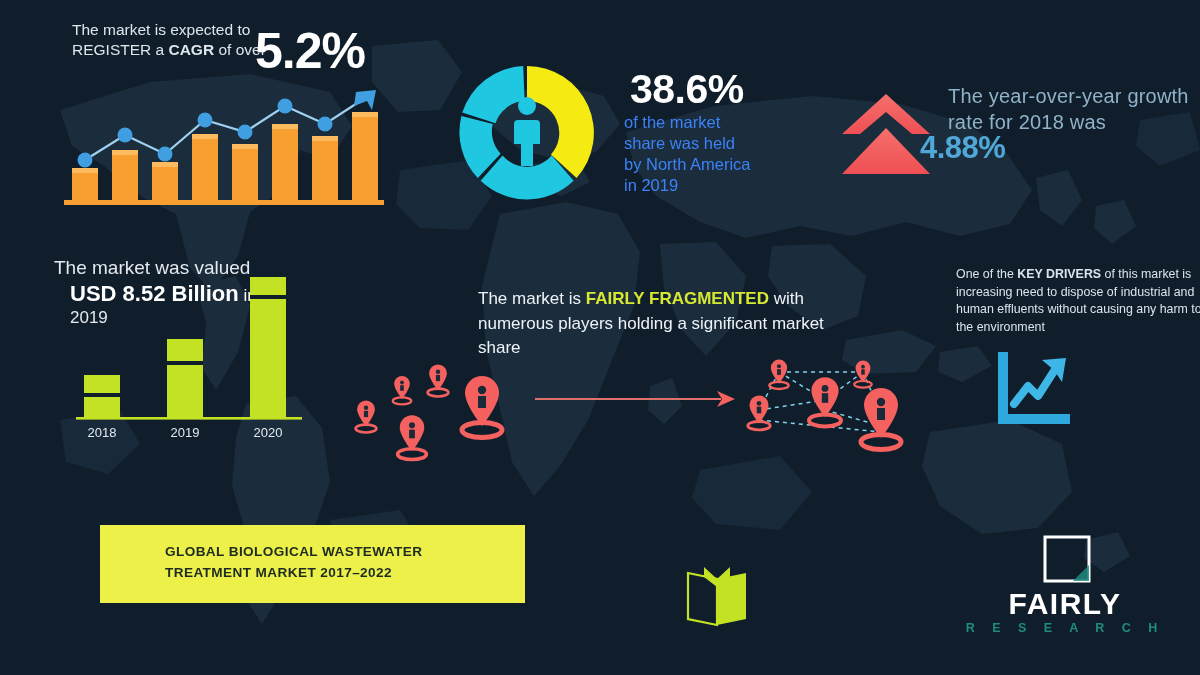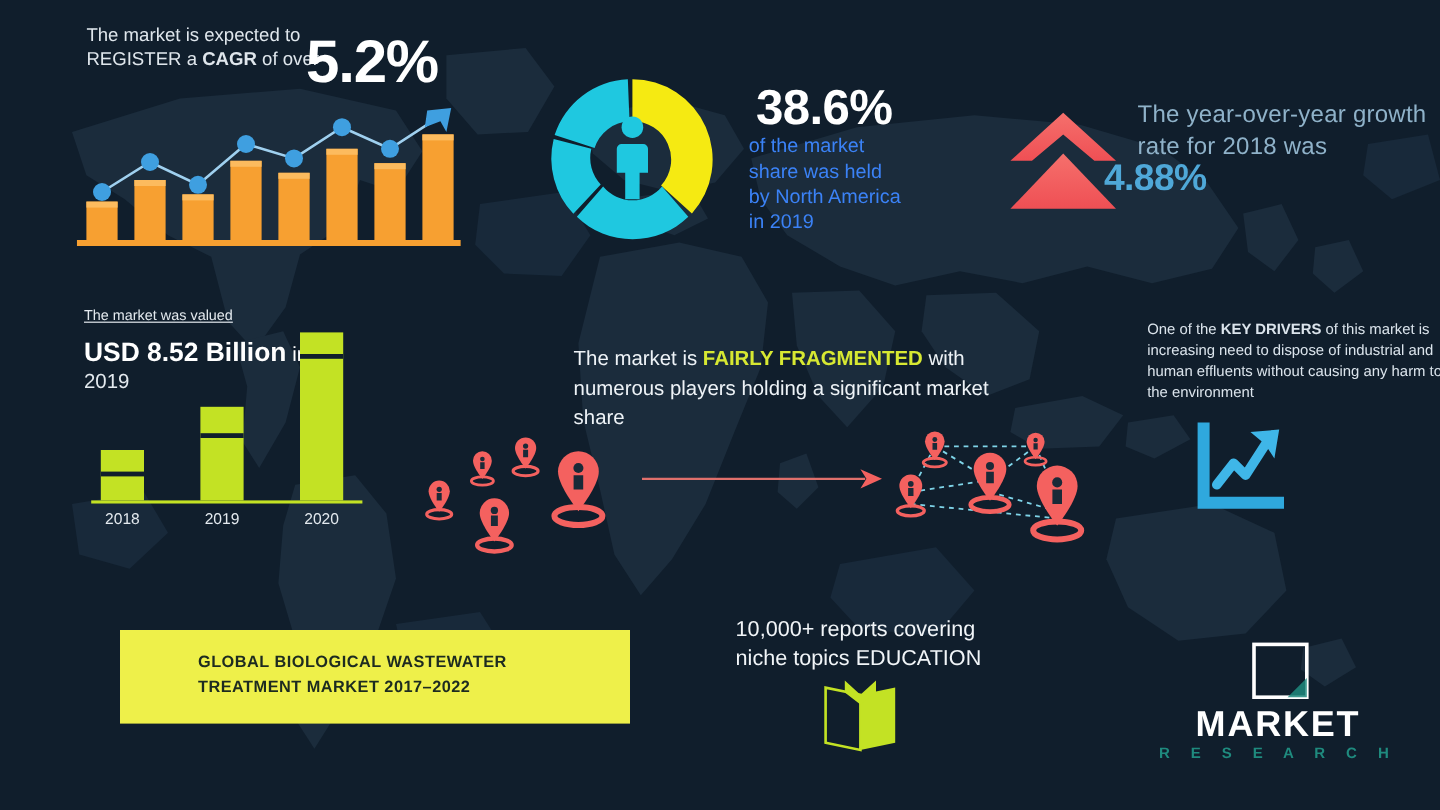--- a/index.html
+++ b/index.html
@@ -42,21 +42,21 @@
   
   #na-value{position:absolute;left:630px;top:66px;font-size:41px;font-weight:bold;color:#fff;letter-spacing:-.5px;}
   #na-text{left:596px;top:112px;width:190px;font-size:16.5px;color:#3b82f6;}
 
   
   #yoy-arrows{position:absolute;left:838px;top:92px;width:96px;height:86px;}
   #yoy-text{left:920px;top:84px;width:250px;font-size:20px;color:#8fb2c9;letter-spacing:.2px;}
   #yoy-value{position:absolute;left:920px;top:130px;font-size:31px;font-weight:bold;color:#4fa8d8;letter-spacing:-.5px;}
 
   
-  #valued-line1{left:42px;top:256px;font-size:12px;color:#e3e9ee;text-decoration:underline;}
+  #valued-line1{left:26px;top:256px;font-size:19px;color:#e3e9ee;}
   #valued-line2{left:42px;top:280px;font-size:22px;color:#ffffff;font-weight:bold;}
   #valued-in{font-weight:normal;font-size:17px;}
   #valued-line3{left:42px;top:307px;font-size:17px;color:#e3e9ee;}
 
   
   #green-chart{position:absolute;left:70px;top:275px;width:250px;height:170px;}
 
   
   #frag-text{left:450px;top:287px;width:380px;font-size:17px;color:#eef3f7;line-height:1.45;}
   .hl-yellow{color:#d7e832;font-weight:bold;}
@@ -361,36 +361,32 @@
     </svg>
   </div>
 
   <div id="cta-bar">
     <div id="cta-title">
       <span>GLOBAL BIOLOGICAL WASTEWATER</span><br>
       <span>TREATMENT MARKET 2017–2022</span>
     </div>
   </div>
 
-  <div class="t" id="edu-text">
-    <span>10,000+ reports covering</span><br>
-    <span>niche topics EDUCATION</span>
-  </div>
   <div id="edu-icon">
     <svg viewBox="0 0 70 62" width="70" height="62">
       <path d="M35 14 L35 60 L6 54 L6 8 Z" fill="#101e2c" stroke="#c3e224" stroke-width="2.2"></path>
       <path d="M35 14 L35 60 L64 54 L64 8 Z" fill="#c3e224"></path>
       <path d="M22 2 L35 14 L48 2 L48 12 L35 22 L22 12 Z" fill="#c3e224"></path>
     </svg>
   </div>
 
   <div id="logo">
     <div id="logo-mark">
       <svg viewBox="0 0 48 48" width="48" height="48">
         <rect x="2" y="2" width="44" height="44" fill="none" stroke="#ffffff" stroke-width="3"></rect>
         <path d="M30 46 L46 46 L46 30 Z" fill="#1f8a7e" opacity="0.85"></path>
       </svg>
     </div>
-    <div id="logo-name">MARKET</div>
+    <div id="logo-name">FAIRLY</div>
     <div id="logo-sub">R E S E A R C H</div>
   </div>
 
 </div>
 
 </body></html>

